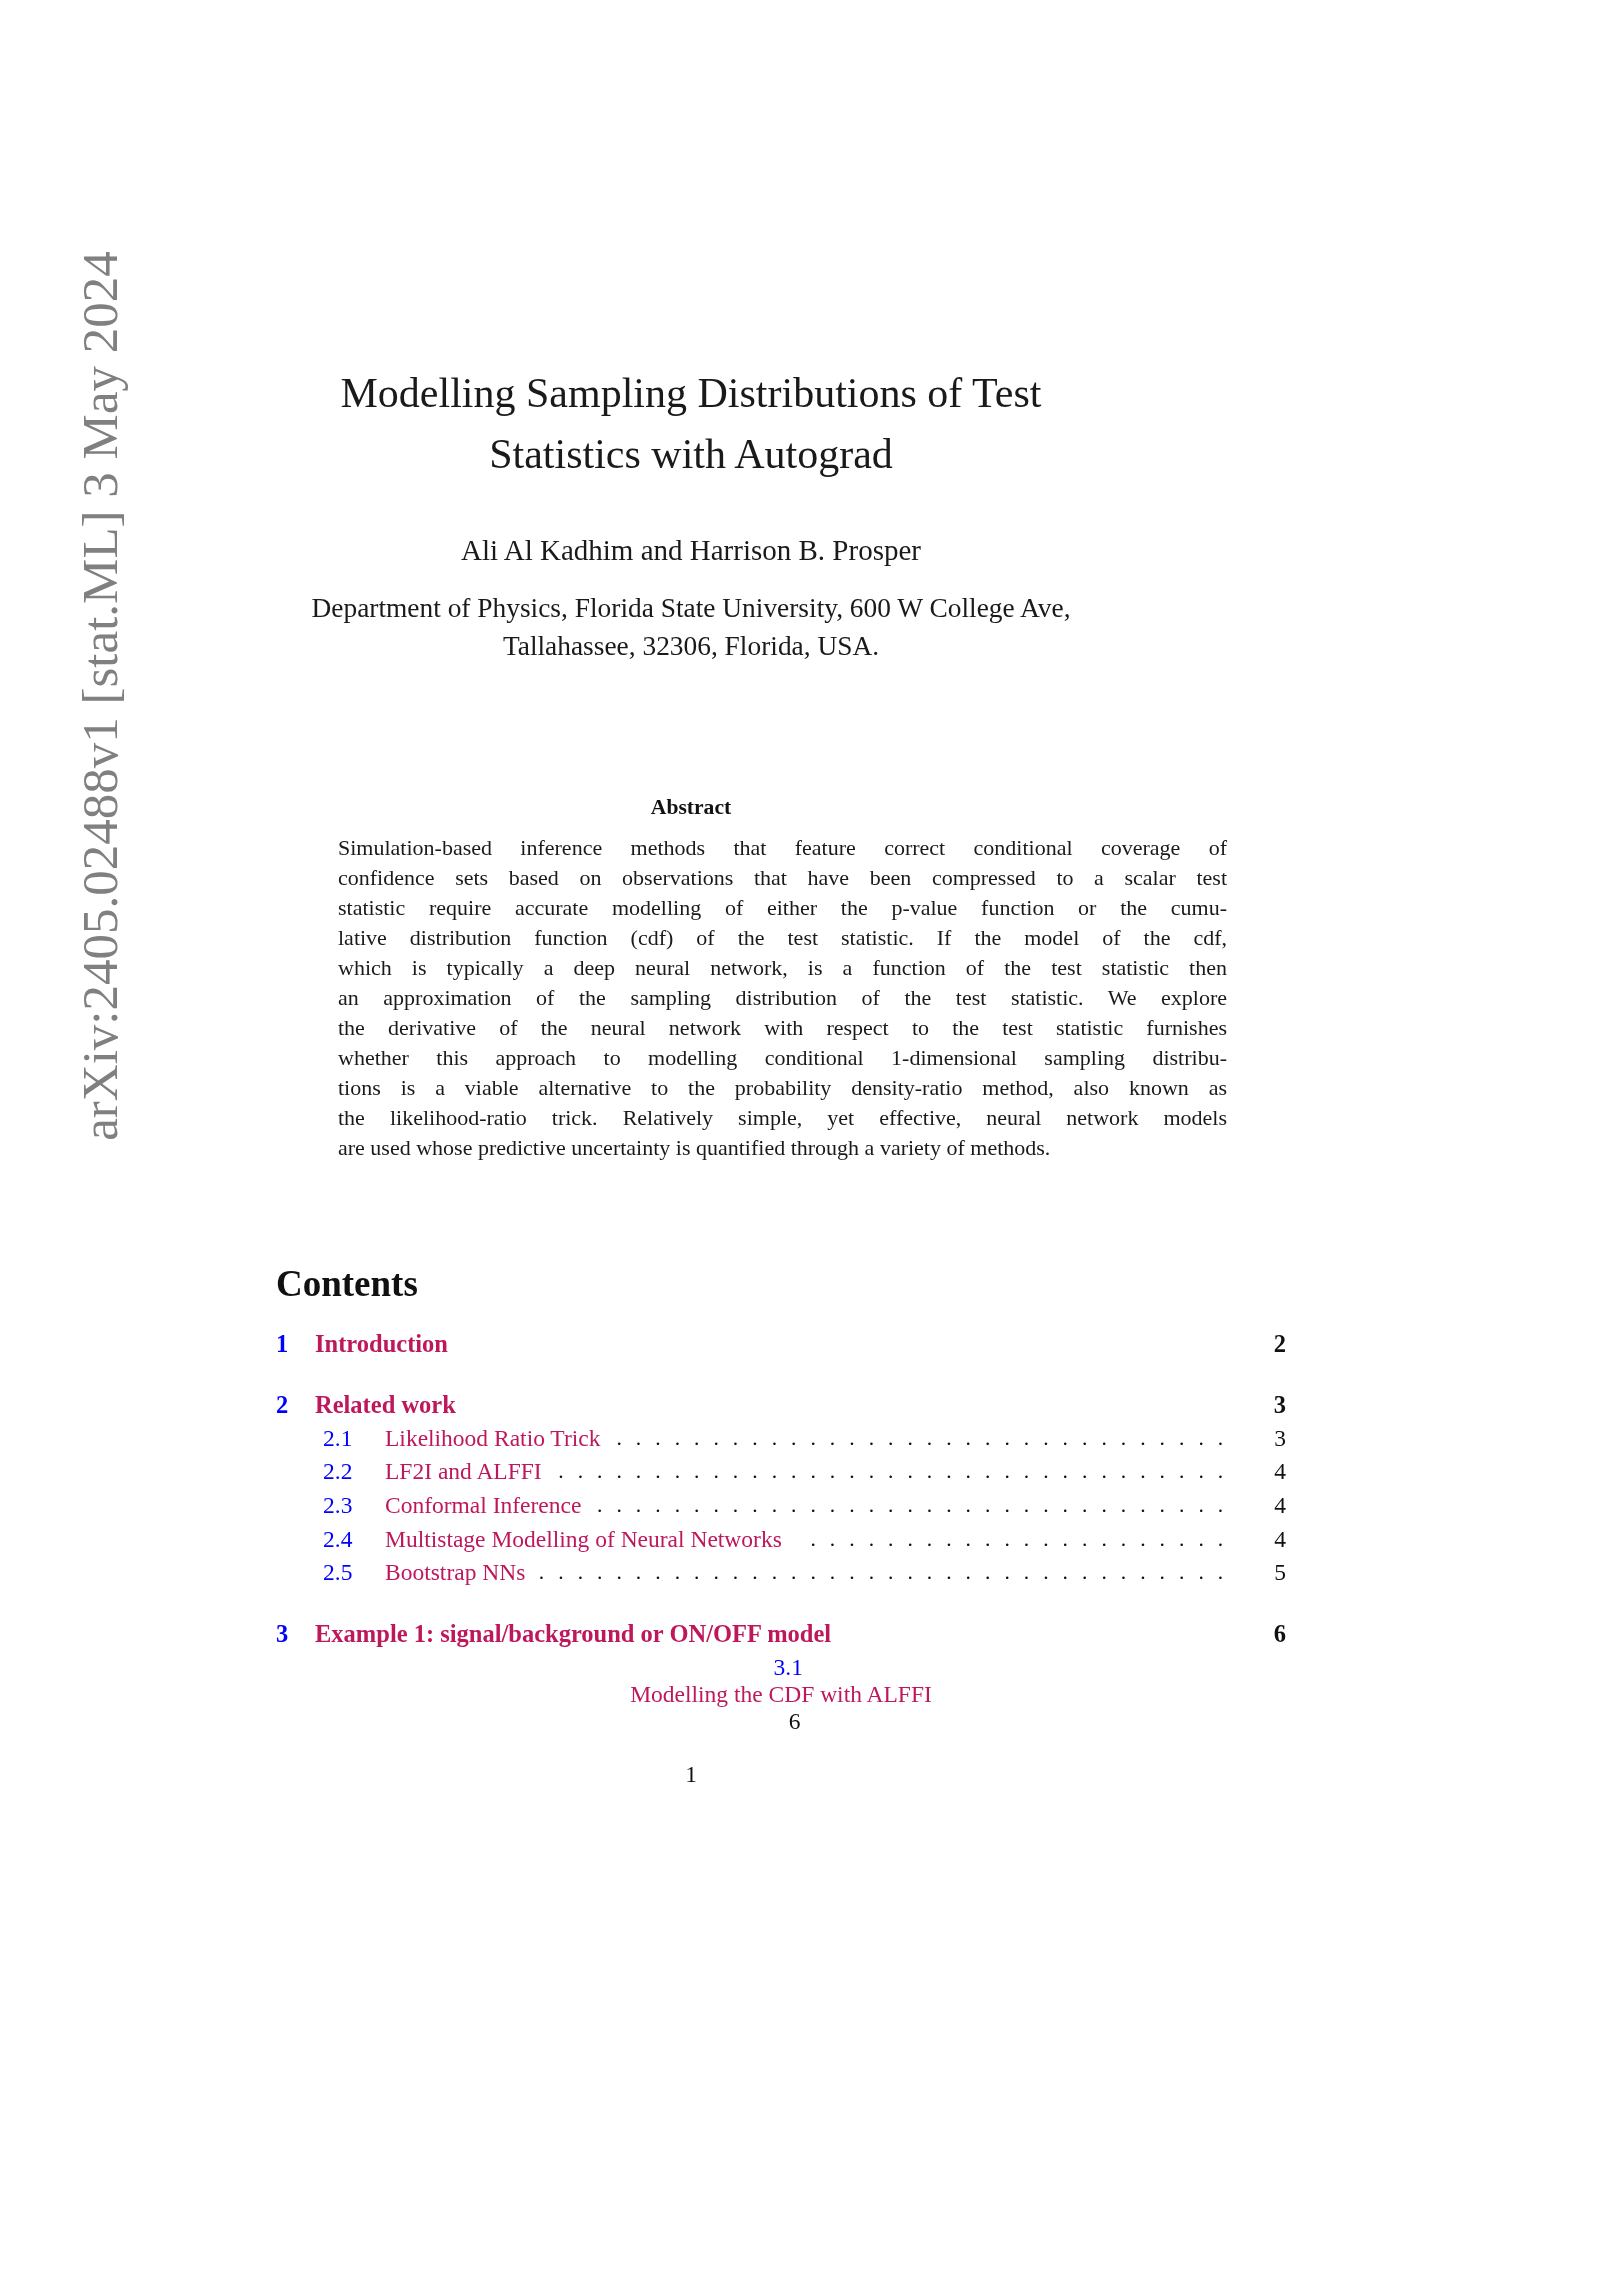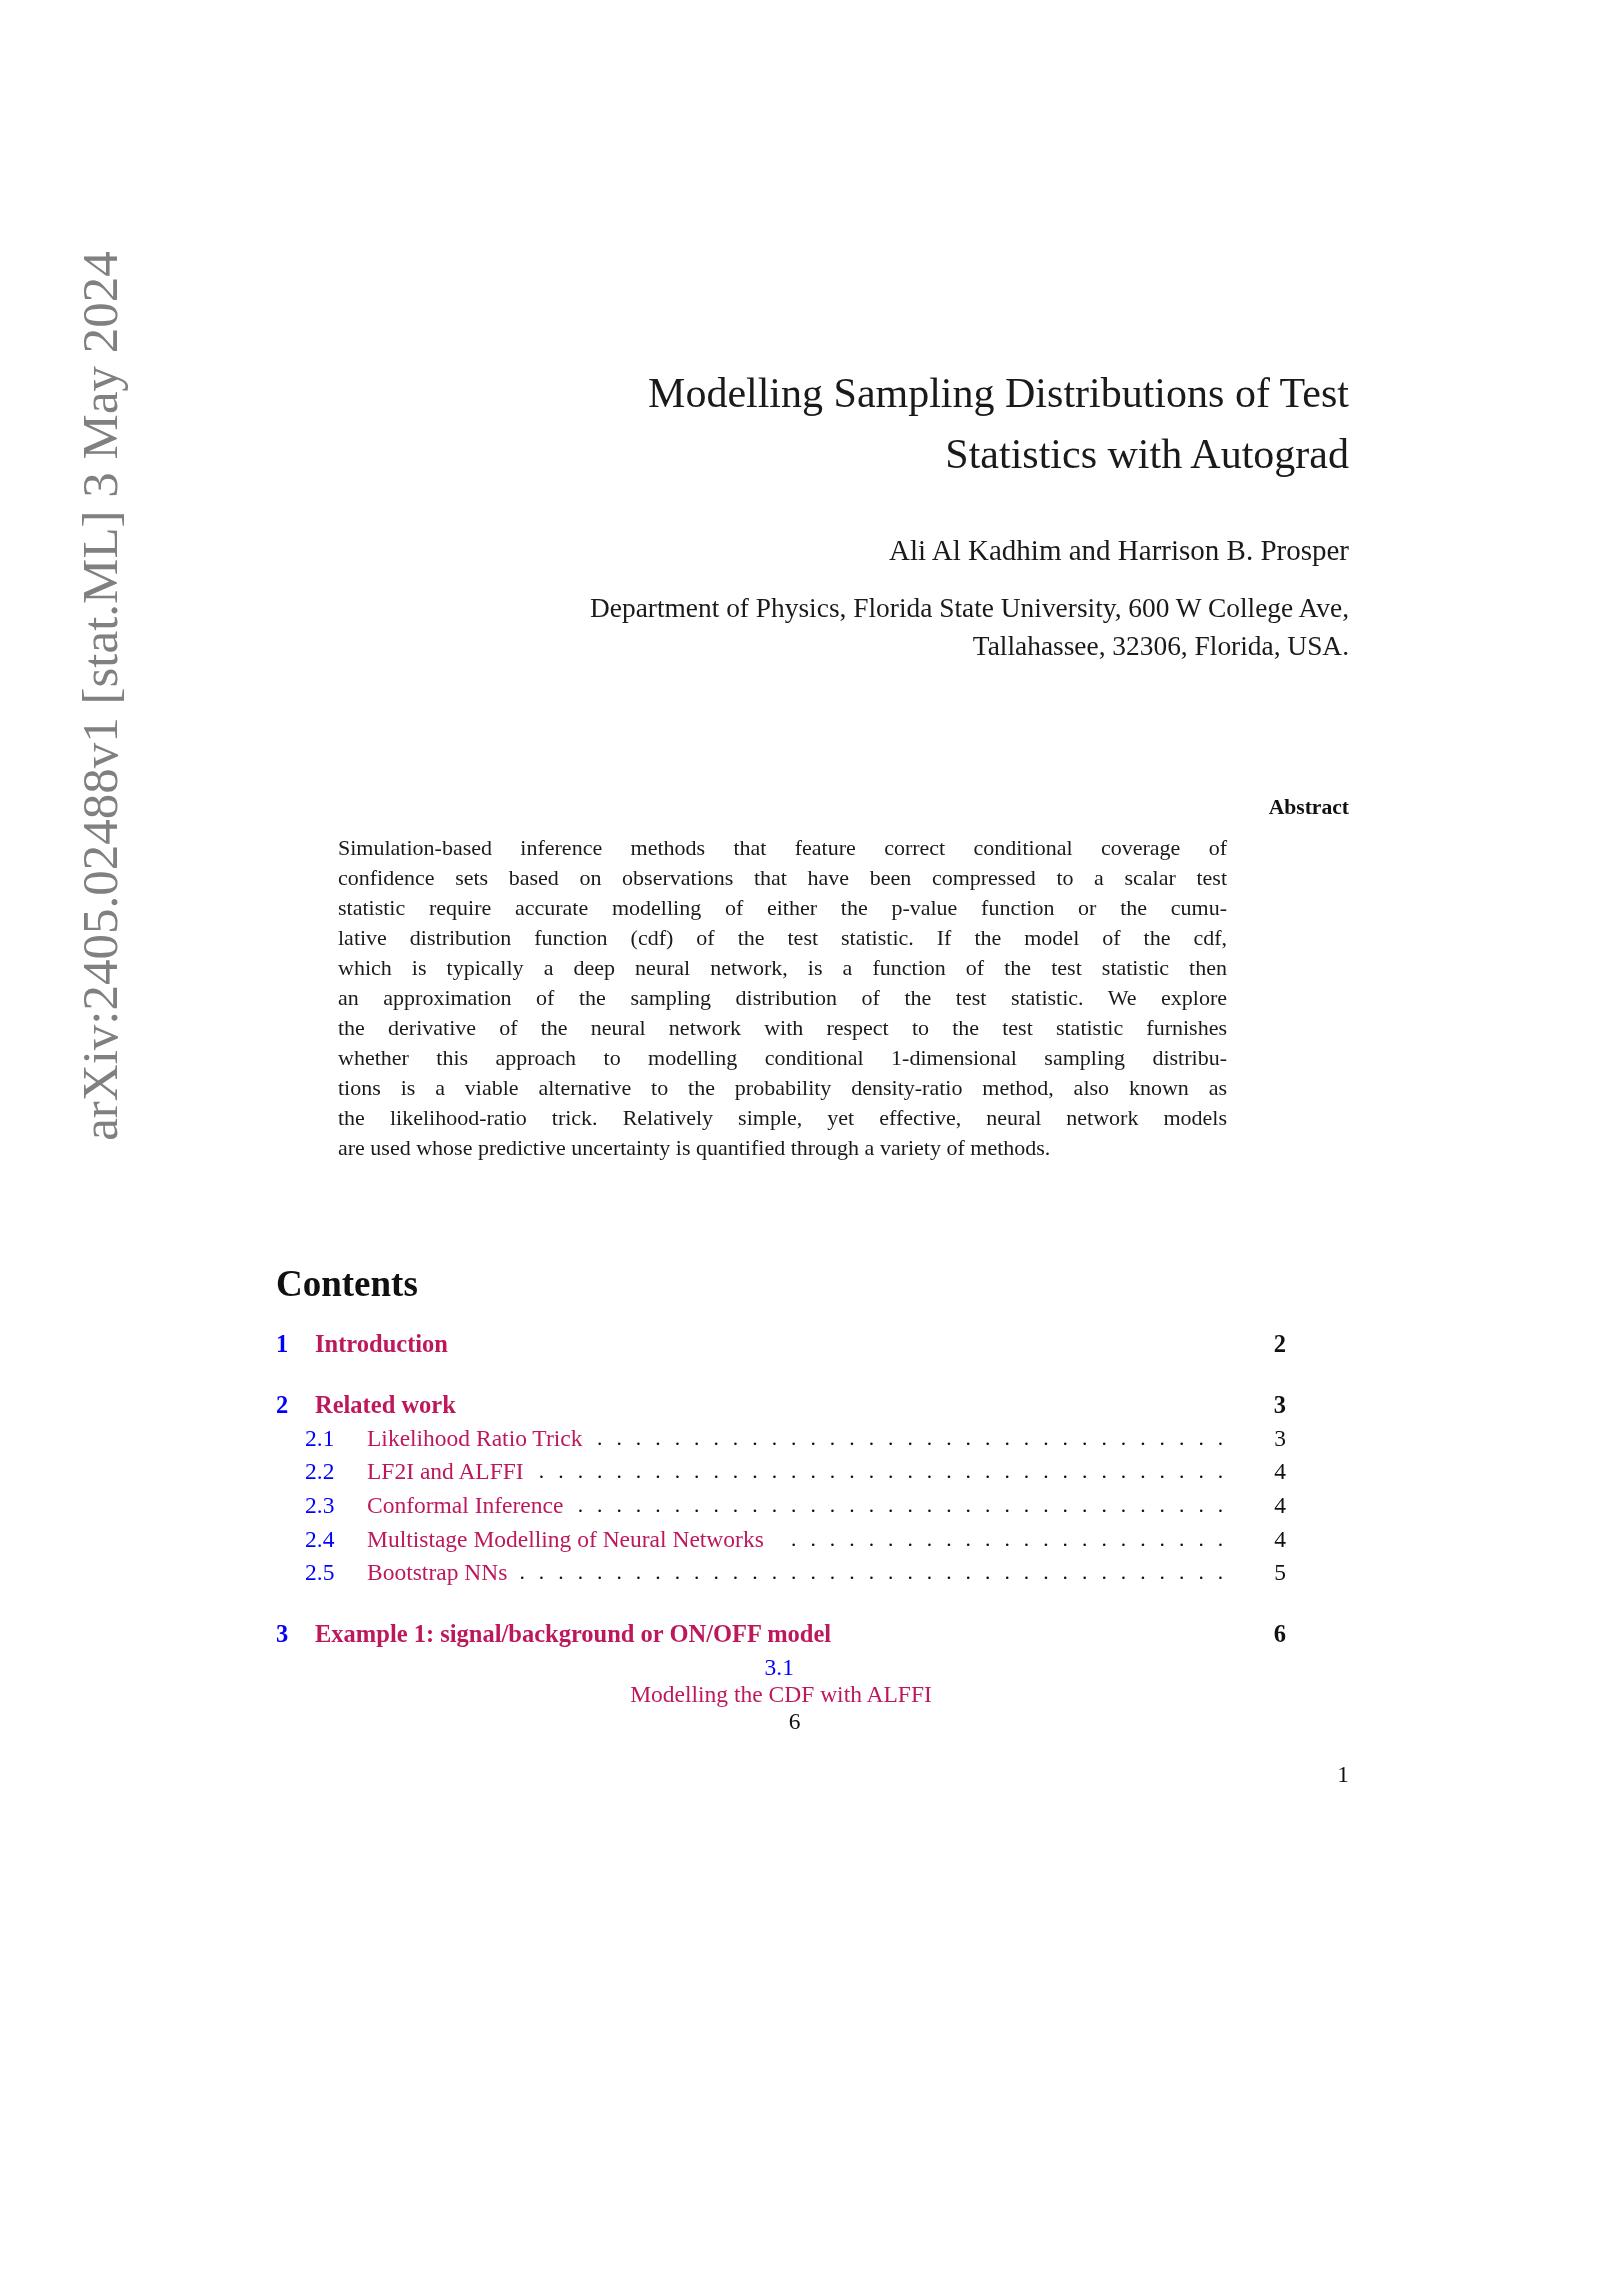--- a/index.html
+++ b/index.html
@@ -1,40 +1,40 @@
 <!DOCTYPE html>
 <html><head>
 <meta charset="utf-8">
 <style>
   html, body { margin: 0; padding: 0; background: #ffffff; }
   body {
     width: 1621px; height: 2293px; position: relative; overflow: hidden;
     font-family: "DejaVu Serif", "Liberation Serif", serif; color: #111;
   }
   .abs { position: absolute; }
-  .center { left: 3px; width: 1346px; text-align: right; }
+  .center { left: 18px; width: 1346px; text-align: center; }
   .title { font-family: "Liberation Serif", serif; font-size: 42px; line-height: 61px; color: #1a1a1a; top: 363px; }
   .authors { font-family: "Liberation Serif", serif; font-size: 29px; top: 534px; color: #1a1a1a; }
   .affil { font-family: "Liberation Serif", serif; font-size: 27.4px; line-height: 38px; top: 589px; color: #1a1a1a; }
   .abstract-head { font-family: "Liberation Serif", serif; font-weight: bold; font-size: 21.6px; top: 795px; }
   .abstract-body {
     left: 338px; width: 889px; top: 833px;
     font-family: "Liberation Serif", serif; font-size: 22px; line-height: 30px;
     text-align: justify; color: #1a1a1a;
   }
   .abstract-body .ln { display: block; text-align: justify; text-align-last: justify; white-space: nowrap; }
   .abstract-body .ln.last { text-align-last: left; }
   .contents-head { left: 276px; top: 1262px; font-family: "Liberation Serif", serif; font-weight: bold; font-size: 37px; }
   .toc { left: 276px; width: 1010px; }
   .toc-row { position: absolute; left: 0; width: 1010px; height: 29px; display: flex; align-items: center; font-family: "Liberation Serif", serif; }
   .toc-row.sec { font-weight: bold; font-size: 24.5px; }
   .toc-row.sub { font-size: 23.5px; }
   .toc-num { color: #0000ff; }
   .toc-row.sec .toc-num { width: 39px; }
-  .toc-row.sub .toc-num { margin-left: 29px; width: 62px; }
+  .toc-row.sub .toc-num { margin-left: 47px; width: 62px; }
   .toc-label { color: #be185d; white-space: nowrap; }
   .toc-dots { flex: 1; overflow: hidden; white-space: nowrap; color: #111; margin: 0 9.8px 0 13.7px; letter-spacing: 14px; font-size: 21.6px; text-align: right; direction: rtl; }
   .toc-fill { flex: 1; }
   .toc-page { width: 39px; text-align: right; color: #111; }
   .page-number { top: 1761px; font-family: "Liberation Serif", serif; font-size: 23.5px; }
   .stamp {
     left: 19.6px; top: 1186px; width: 0; height: 0;
   }
   .stamp-text {
     position: absolute; left: 0; top: 0;

